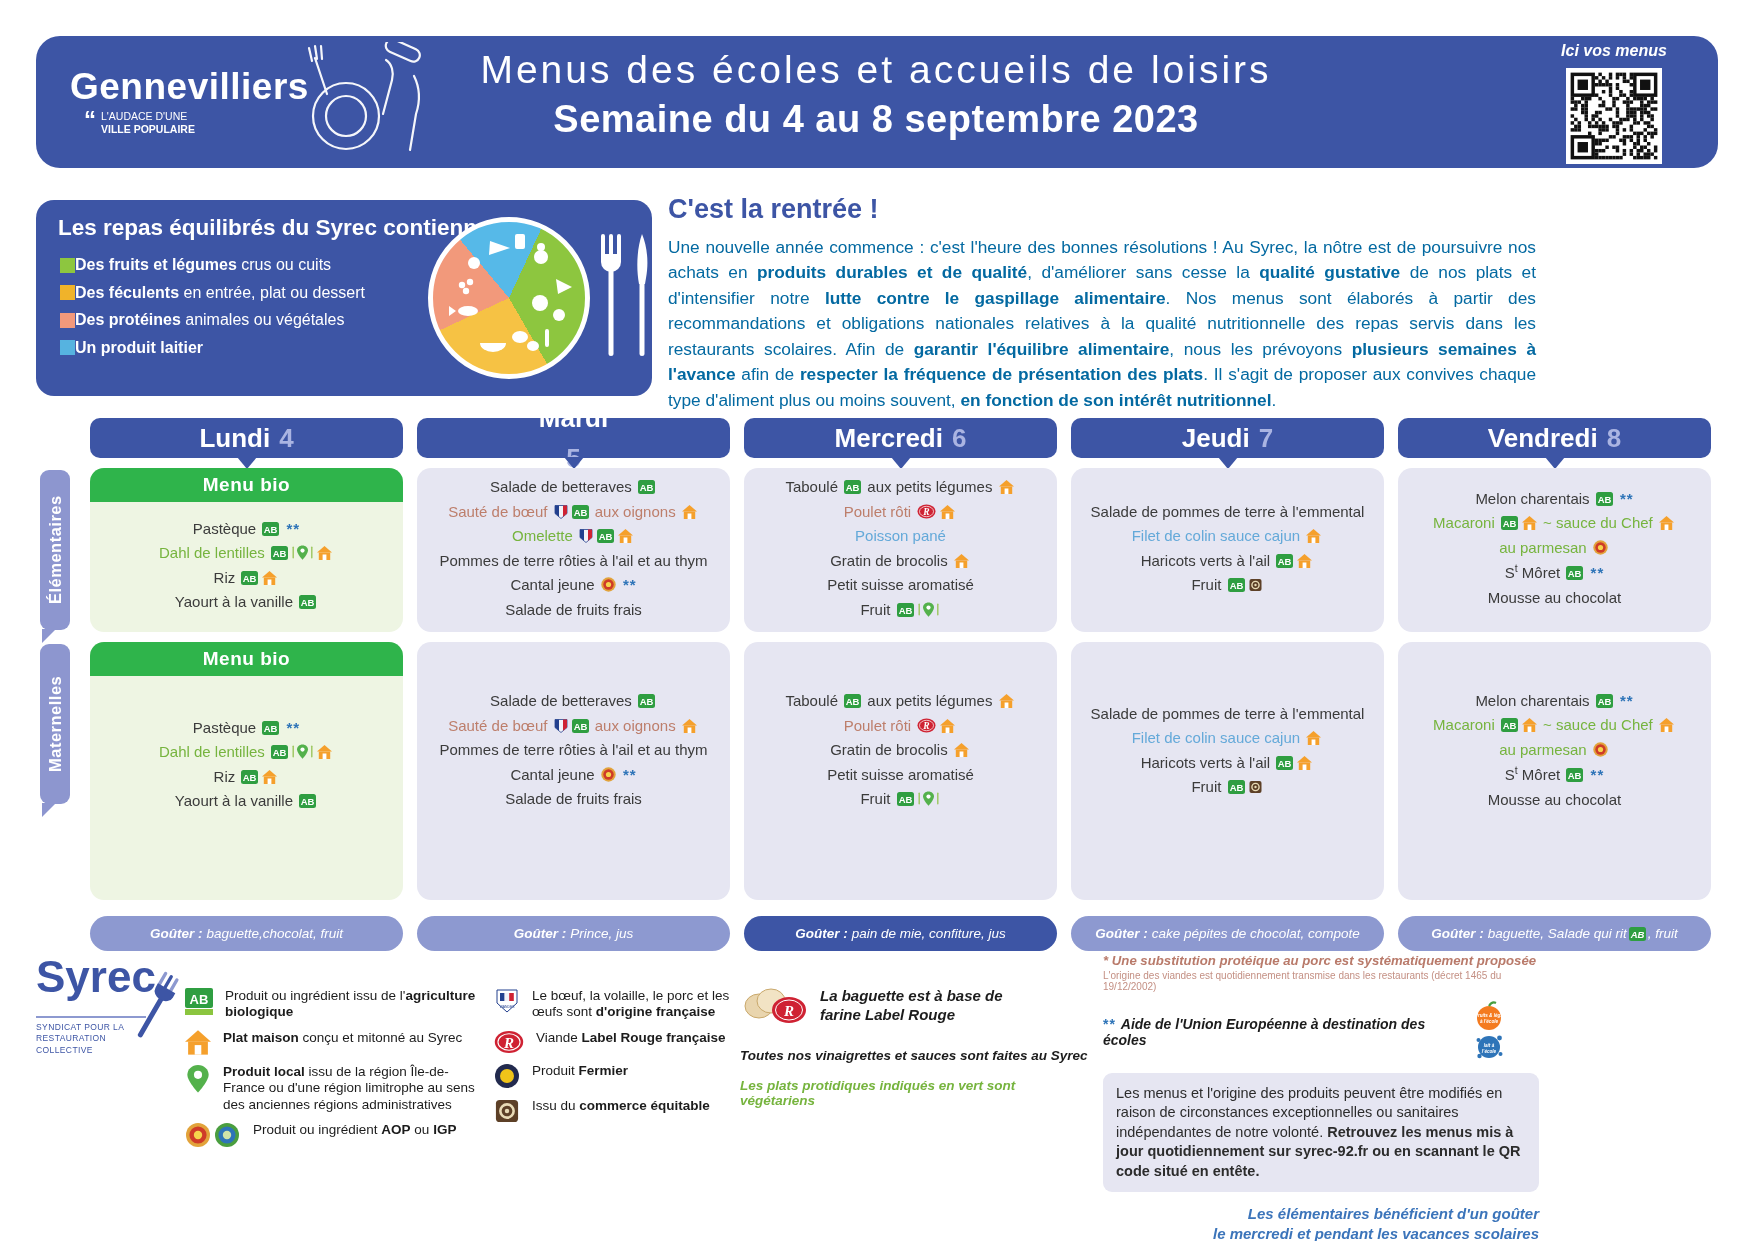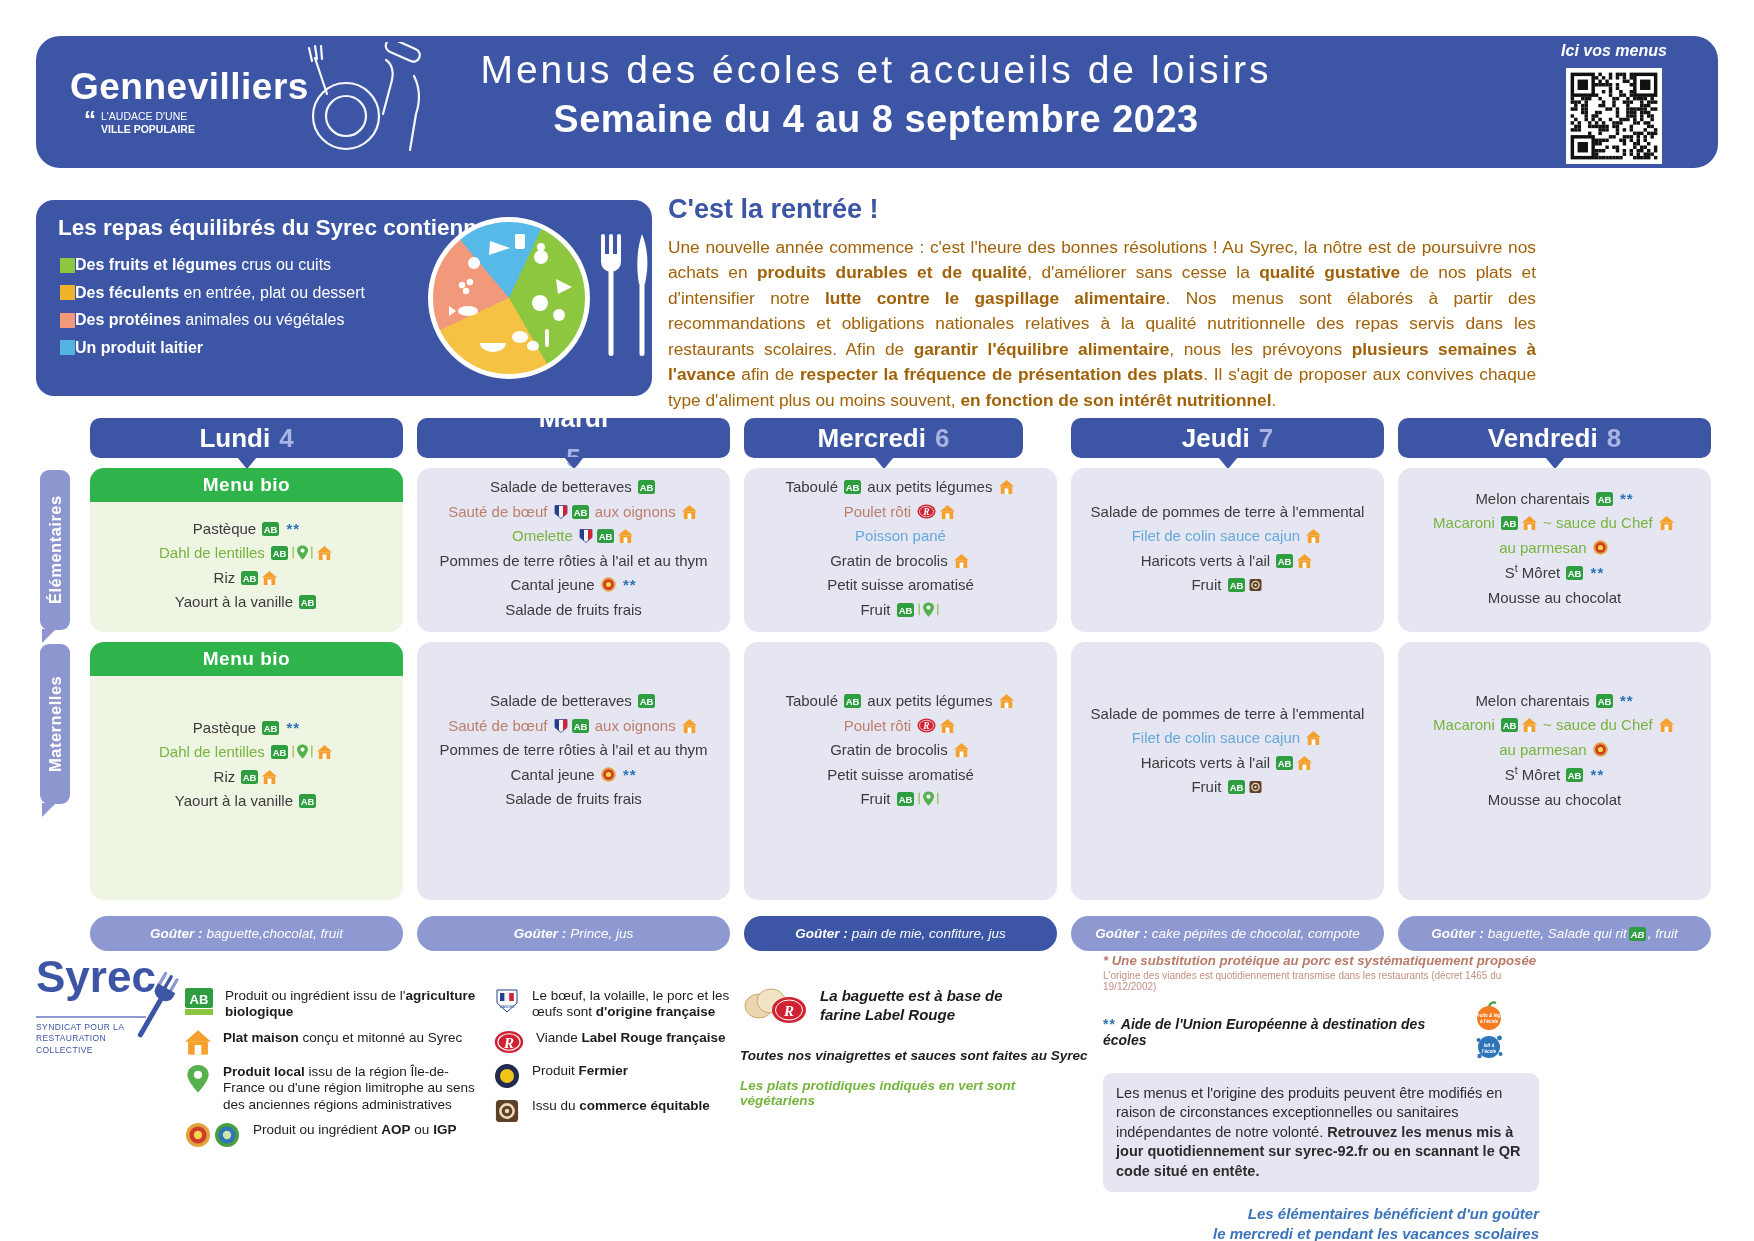--- a/index.html
+++ b/index.html
@@ -35,21 +35,21 @@
   .ib-row{display:flex; align-items:center; gap:0; margin-bottom:9.5px; font-size:16px;}
   .sq{width:15px; height:15px; display:inline-block; flex:0 0 15px;}
   .pie{position:absolute; left:392px; top:17px; width:162px; height:162px;}
   .pie-disc{position:absolute; inset:0; border-radius:50%; border:5px solid #fff;
     background:conic-gradient(from -40deg,#56b9e8 0deg 65deg,#8dc63f 65deg 190deg,#f6c244 190deg 285deg,#f2997b 285deg 360deg);}
   .pie svg{position:absolute; inset:0;}
   .fk{position:absolute; left:562px; top:34px; display:flex; gap:9px;}
 
   
   .intro-h{position:absolute; left:668px; top:194px; font-size:27px; font-weight:bold; color:var(--blue);}
-  .intro-p{position:absolute; left:668px; top:235px; width:868px; font-size:17.3px; line-height:1.47; text-align:justify; color:#a16207;}
+  .intro-p{position:absolute; left:668px; top:235px; width:868px; font-size:17.3px; line-height:1.47; text-align:justify; color:#0369a1;}
 
   
   .day-header{position:absolute; top:418px; height:40px; background:var(--blue); border-radius:10px; color:#fff;
     display:flex; align-items:center; justify-content:center; font-size:26px; font-weight:bold; gap:9px;}
   .dh-num{color:#aab4e2;}
   .dh-pointer{position:absolute; bottom:-11px; left:50%; margin-left:-10px; width:0; height:0;
     border-left:10px solid transparent; border-right:10px solid transparent; border-top:12px solid var(--blue);}
   .cell{position:absolute; background:var(--lav); border-radius:14px; overflow:hidden;}
   .cell.bio{background:var(--pale);}
   .banner{height:34px; background:var(--bio); color:#fff; font-weight:bold; font-size:19px;
@@ -434,21 +434,21 @@
       <div class="day-header" style="left: 90px; width: 313px;">
         <span>Lundi</span>
         <span class="dh-num">4</span>
         <div class="dh-pointer"></div>
       </div>
       <div class="day-header" style="left: 417px; width: 313px; flex-direction: column;">
         <span>Mardi</span>
         <span class="dh-num">5</span>
         <div class="dh-pointer"></div>
       </div>
-      <div class="day-header" style="left: 744px; width: 279px;">
+      <div class="day-header" style="left: 744px; width: 313px;">
         <span>Mercredi</span>
         <span class="dh-num">6</span>
         <div class="dh-pointer"></div>
       </div>
       <div class="day-header" style="left: 1071px; width: 313px;">
         <span>Jeudi</span>
         <span class="dh-num">7</span>
         <div class="dh-pointer"></div>
       </div>
       <div class="day-header" style="left: 1398px; width: 313px;">

